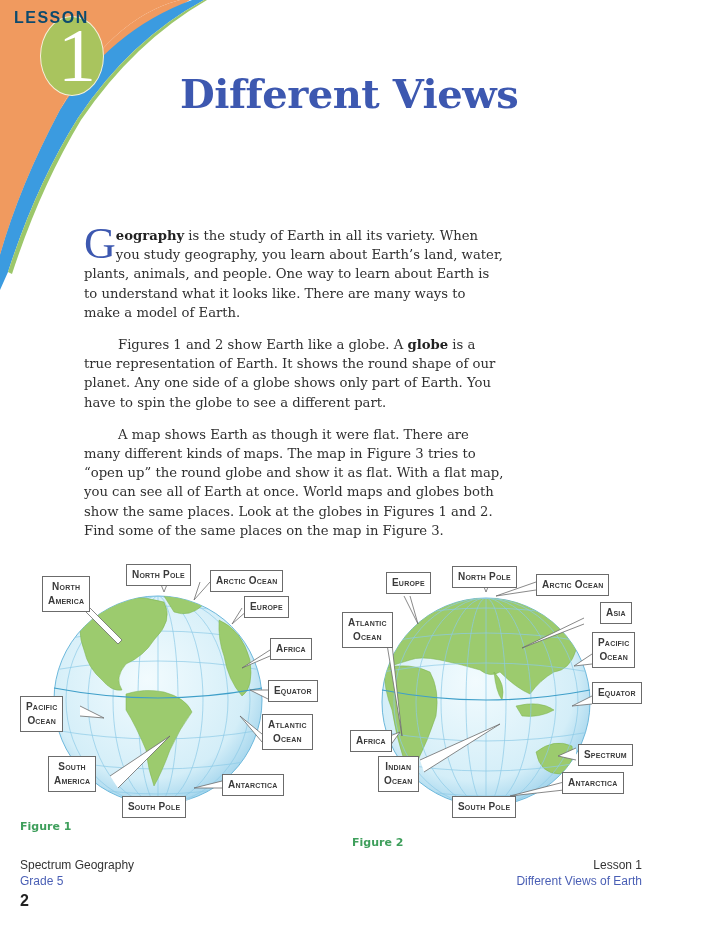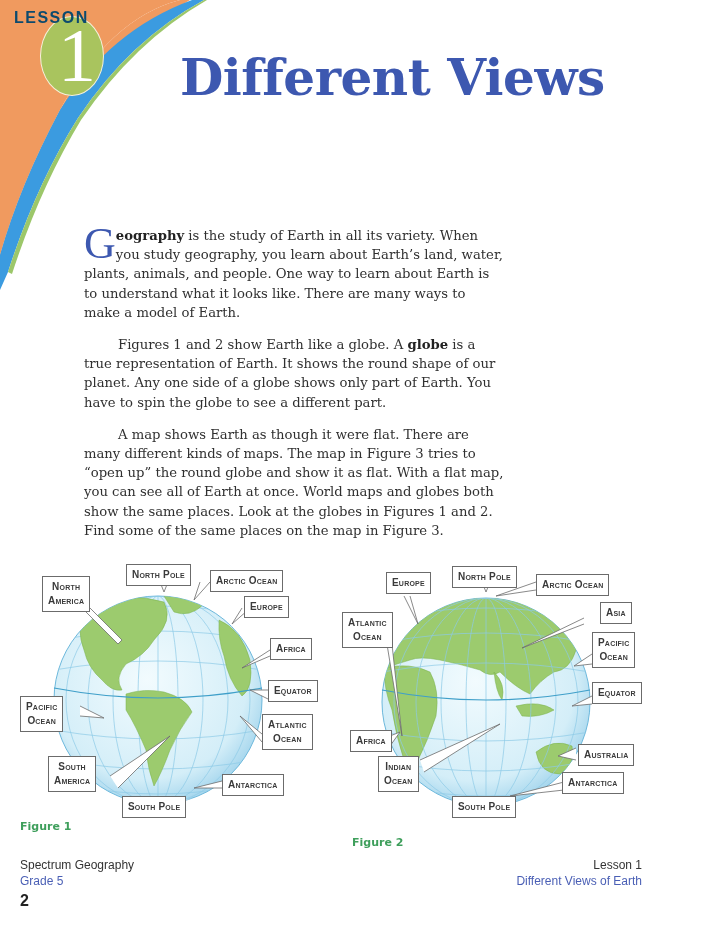--- a/index.html
+++ b/index.html
@@ -6,21 +6,21 @@
   html, body { width: 704px; height: 936px; background: #ffffff; overflow: hidden; }
   body { position: relative; font-family: "DejaVu Serif", serif; color: #2a2a2a; }
 
   
   .corner { position: absolute; left: 0; top: 0; width: 704px; height: 320px; pointer-events: none; }
   .lesson-word { position: absolute; left: 14px; top: 9px; font-family: "Liberation Sans", sans-serif; font-weight: bold; font-size: 16px; letter-spacing: 1.5px; color: #0c4a6e; z-index: 3; }
   .lesson-oval { position: absolute; left: 40px; top: 16px; width: 64px; height: 80px; border-radius: 50%; background: #a9c45e; border: 1.5px solid #f6f0dc; z-index: 2; }
   .lesson-num { position: absolute; left: 58px; top: 15px; font-family: "Liberation Serif", serif; font-size: 76px; line-height: 80px; color: #ffffff; z-index: 3; }
 
   
-  .title { position: absolute; left: 180px; top: 52px; font-family: "DejaVu Serif", serif; font-weight: bold; font-size: 50px; line-height: 52px; color: #3d58b0; letter-spacing: -0.5px; }
+  .title { position: absolute; left: 180px; top: 68px; font-family: "DejaVu Serif", serif; font-weight: bold; font-size: 40px; line-height: 52px; color: #3d58b0; letter-spacing: -0.5px; }
 
   
   .content { position: absolute; left: 84px; top: 226px; width: 420px; font-family: "DejaVu Serif", serif; font-size: 13.2px; line-height: 19.2px; color: #303030; }
   .content p { margin-bottom: 13px; }
   .content p.indent { text-indent: 34px; }
   .dropcap { font-family: "Liberation Serif", serif; font-size: 44px; line-height: 32px; color: #3d58b0; float: left; margin-right: 0; margin-top: 2px; }
   .content b { font-weight: bold; color: #222; }
 
   
   .figure { position: absolute; }
@@ -171,21 +171,21 @@
     </g>
   </svg>
   <div class="label" style="left:46px;top:12px;">Europe</div>
   <div class="label" style="left:112px;top:6px;">North Pole</div>
   <div class="label" style="left:196px;top:14px;">Arctic Ocean</div>
   <div class="label" style="left:260px;top:42px;">Asia</div>
   <div class="label" style="left:2px;top:52px;"><span>Atlantic</span><br><span>Ocean</span></div>
   <div class="label" style="left:252px;top:72px;"><span>Pacific</span><br><span>Ocean</span></div>
   <div class="label" style="left:252px;top:122px;">Equator</div>
   <div class="label" style="left:10px;top:170px;">Africa</div>
-  <div class="label" style="left:238px;top:184px;">Australia</div>
+  <div class="label" style="left:238px;top:184px;">Spectrum</div>
   <div class="label" style="left:38px;top:196px;"><span>Indian</span><br><span>Ocean</span></div>
   <div class="label" style="left:222px;top:212px;">Antarctica</div>
   <div class="label" style="left:112px;top:236px;">South Pole</div>
 </div>
 <div class="fig-caption" style="left:352px;top:820px;margin-top:16px;">Figure 2</div>
 
 <div class="footer-left">
   <div>Spectrum Geography</div>
   <div class="grade">Grade 5</div>
   <span class="page">2</span>

